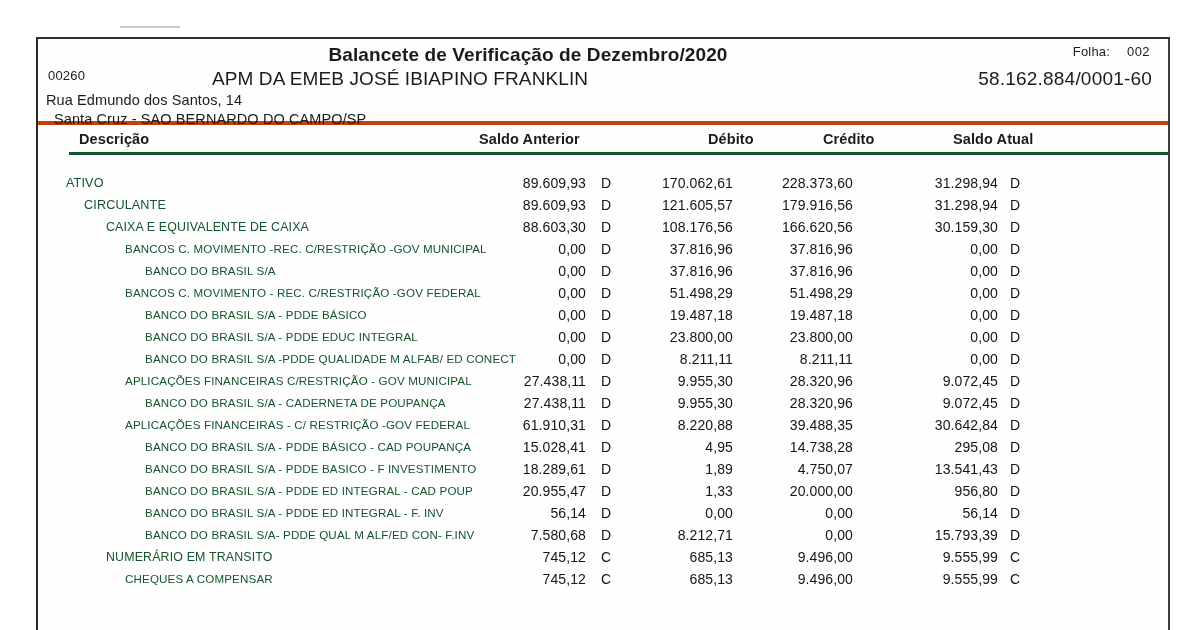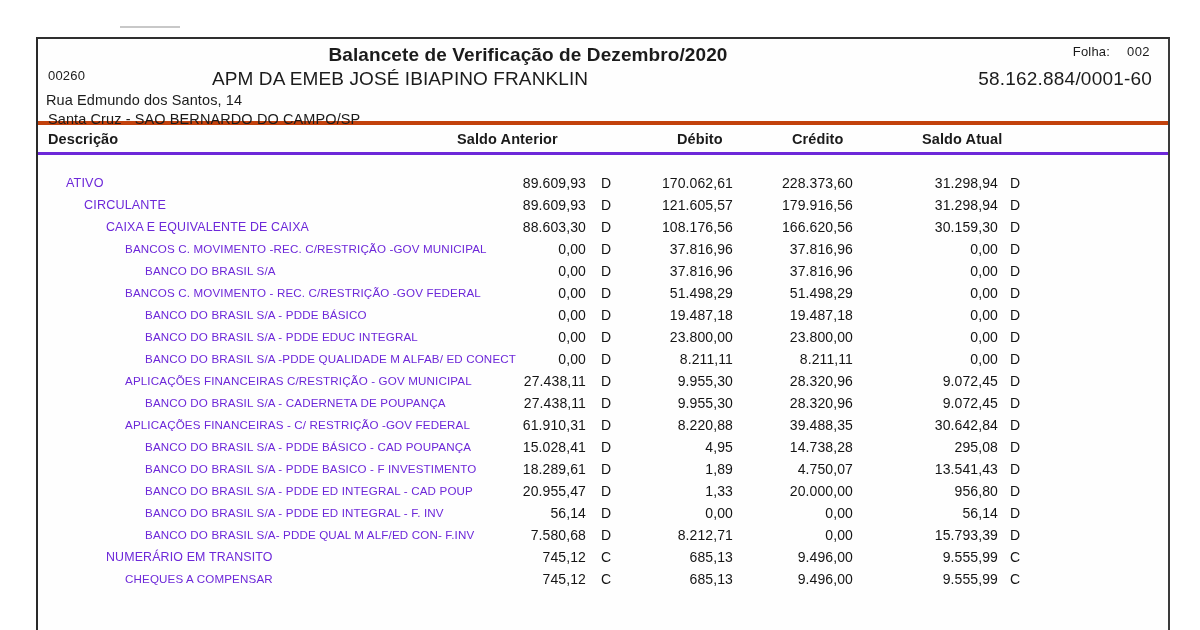--- a/index.html
+++ b/index.html
@@ -71,21 +71,21 @@
   }
   .addr-line1 {
     position: absolute;
     left: 8px;
     top: 53px;
     font-size: 14.5px;
     letter-spacing: .1px;
   }
   .addr-line2 {
     position: absolute;
-    left: 10px;
+    left: 16px;
     top: 72px;
     font-size: 14.5px;
     letter-spacing: .1px;
   }
   .folha-wrap {
     position: absolute;
     right: 18px;
     top: 5px;
     font-size: 13px;
     white-space: nowrap;
@@ -98,53 +98,54 @@
     top: 29px;
     font-size: 19px;
     letter-spacing: .2px;
     white-space: nowrap;
   }
 
   
   .colhdr {
     position: relative;
     height: 30px;
-    border-bottom: 3px solid #6d28d9;
+    border-bottom: 3px solid #14532d;
     box-sizing: border-box;
+    margin-left: 31px;
   }
   .colhdr .ch {
     position: absolute;
     top: 6px;
     font-size: 14.5px;
     font-weight: bold;
     white-space: nowrap;
     letter-spacing: .1px;
   }
   .ch-desc   { left: 10px; }
-  .ch-ant    { left: 419px; }
+  .ch-ant    { left: 410px; }
   .ch-deb    { left: 639px; }
   .ch-cred   { left: 754px; }
   .ch-atual  { left: 884px; }
 
   
   .rows {
     position: relative;
     padding-top: 17px;
   }
   .row {
     position: relative;
     height: 22px;
     white-space: nowrap;
   }
   .desc {
     position: absolute;
     top: 4px;
     font-size: 12.2px;
     letter-spacing: .15px;
-    color: #6d28d9;
+    color: #14532d;
     text-align: right;
   }
   .lvl1 { left: 28px;  font-size: 12.6px; }
   .lvl2 { left: 46px;  font-size: 12.6px; }
   .lvl3 { left: 68px;  font-size: 12.4px; }
   .lvl4 { left: 87px;  font-size: 11.6px; }
   .lvl5 { left: 107px; font-size: 11.6px; }
 
   .num {
     position: absolute;

